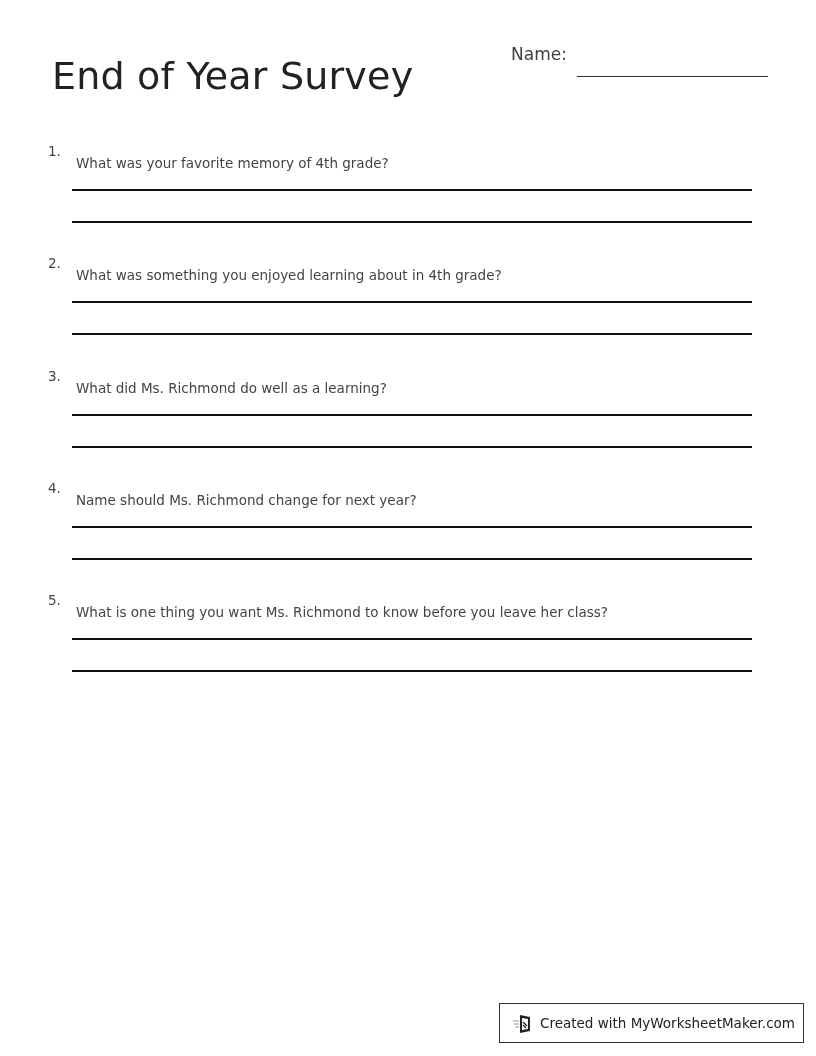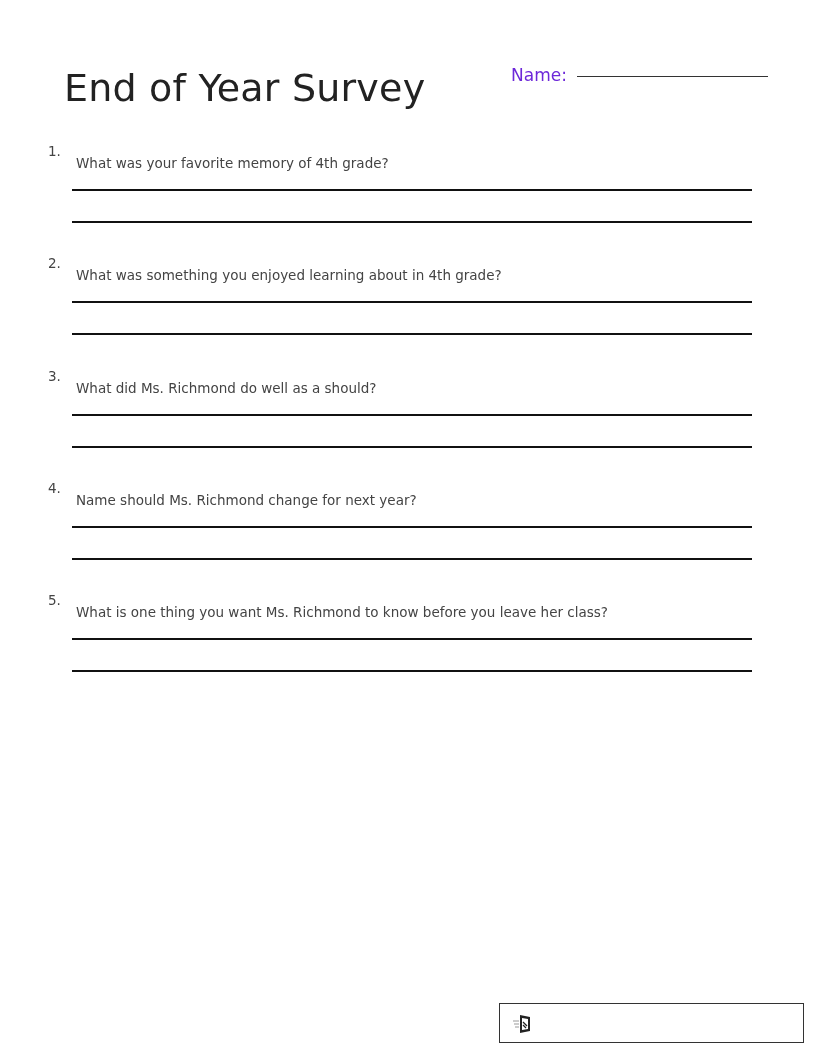--- a/index.html
+++ b/index.html
@@ -1,20 +1,20 @@
 <!DOCTYPE html>
 <html><head>
 <meta charset="utf-8">
 <style>
   html, body { margin: 0; padding: 0; background: #ffffff; }
   body { width: 816px; height: 1056px; position: relative; overflow: hidden;
          font-family: "DejaVu Sans", "Liberation Sans", sans-serif; color: #222; }
   .title { position: absolute; left: 48px; top: 48px; font-size: 38px; font-weight: normal;
-           color: #222; margin: 16px; letter-spacing: 0.2px; line-height: 48px; }
-  .name-wrap { position: absolute; left: 511px; top: 64px; font-size: 17px; color: #6d28d9;
+           color: #222; margin: 4px; letter-spacing: 0.2px; line-height: 48px; }
+  .name-wrap { position: absolute; left: 511px; top: 43px; font-size: 17px; color: #404040;
                line-height: 22px; }
   .name-line { position: absolute; left: 577px; top: 76px; width: 191px; height: 0;
                border-top: 1.5px solid #333; }
   .q { position: absolute; left: 0; width: 816px; }
   .q-num { position: absolute; left: 48px; top: 0; font-size: 13.5px; color: #444; }
   .q-text { position: absolute; left: 76px; top: 0; font-size: 13.5px; color: #444; white-space: nowrap; margin-top: 12px; }
   .ans-line { position: absolute; left: 72px; width: 680px; height: 0; border-top: 2.5px solid #111; }
   .footer { position: absolute; left: 499px; top: 1003px; width: 305px; height: 40px;
             border: 1.5px solid #333; box-sizing: border-box; display: flex; align-items: center;
             padding-left: 12px; }
@@ -38,21 +38,21 @@
 
 <div class="q" style="top:255px;">
   <span class="q-num">2.</span>
   <span class="q-text">What was something you enjoyed learning about in 4th grade?</span>
   <div class="ans-line" style="top:46px;"></div>
   <div class="ans-line" style="top:78px;"></div>
 </div>
 
 <div class="q" style="top:368px;">
   <span class="q-num">3.</span>
-  <span class="q-text">What did Ms. Richmond do well as a should?</span>
+  <span class="q-text">What did Ms. Richmond do well as a learning?</span>
   <div class="ans-line" style="top:46px;"></div>
   <div class="ans-line" style="top:78px;"></div>
 </div>
 
 <div class="q" style="top:480px;">
   <span class="q-num">4.</span>
   <span class="q-text">Name should Ms. Richmond change for next year?</span>
   <div class="ans-line" style="top:46px;"></div>
   <div class="ans-line" style="top:78px;"></div>
 </div>
@@ -67,13 +67,14 @@
 <div class="footer">
   <svg class="footer-icon" viewBox="0 0 22 22">
     <line x1="1" y1="9" x2="7" y2="9" stroke="#999" stroke-width="1"></line>
     <line x1="2" y1="12" x2="7" y2="12" stroke="#999" stroke-width="1"></line>
     <line x1="3" y1="15" x2="7" y2="15" stroke="#999" stroke-width="1"></line>
     <polygon points="8,3 18,5 18,19 8,21" fill="#222"></polygon>
     <polygon points="10,6 16,7 16,17 10,18" fill="#fff"></polygon>
     <line x1="11" y1="10" x2="15" y2="14" stroke="#222" stroke-width="1.2"></line>
     <line x1="11" y1="13" x2="14" y2="16" stroke="#222" stroke-width="1.2"></line>
   </svg>
+  <span class="footer-text">Created with MyWorksheetMaker.com</span>
 </div>
 
 </body></html>

